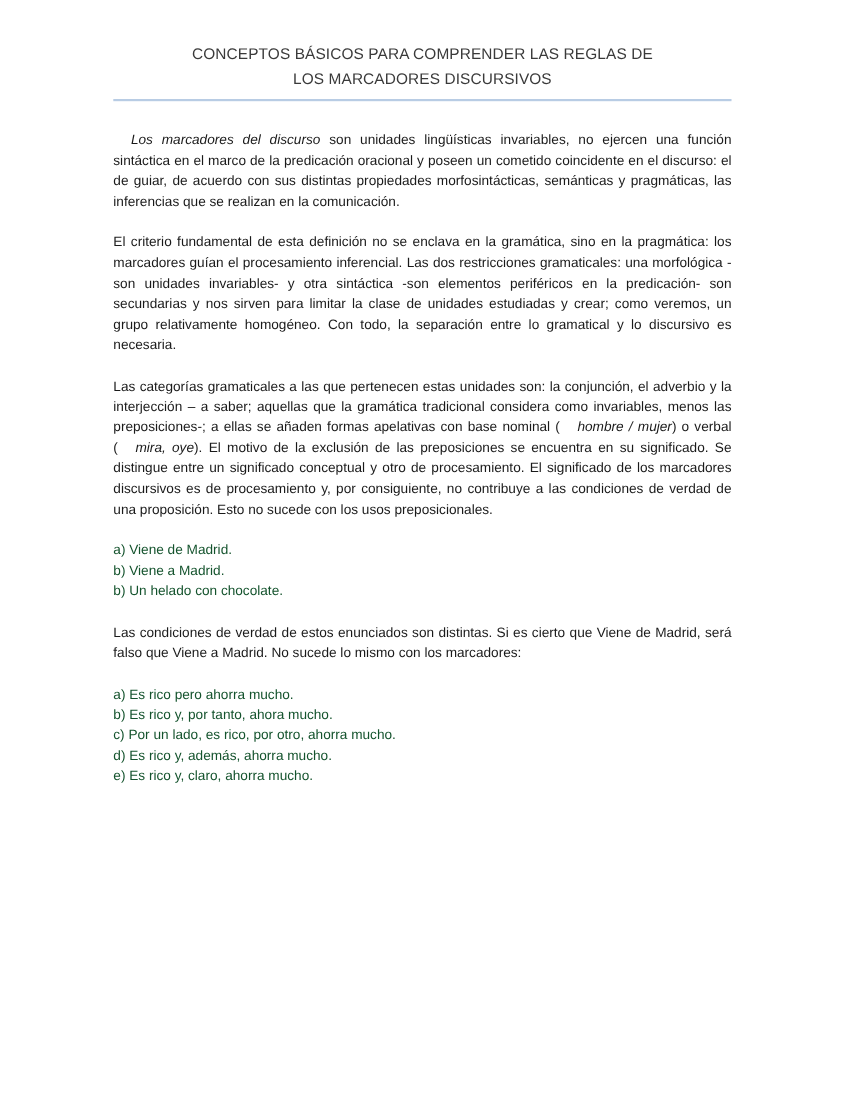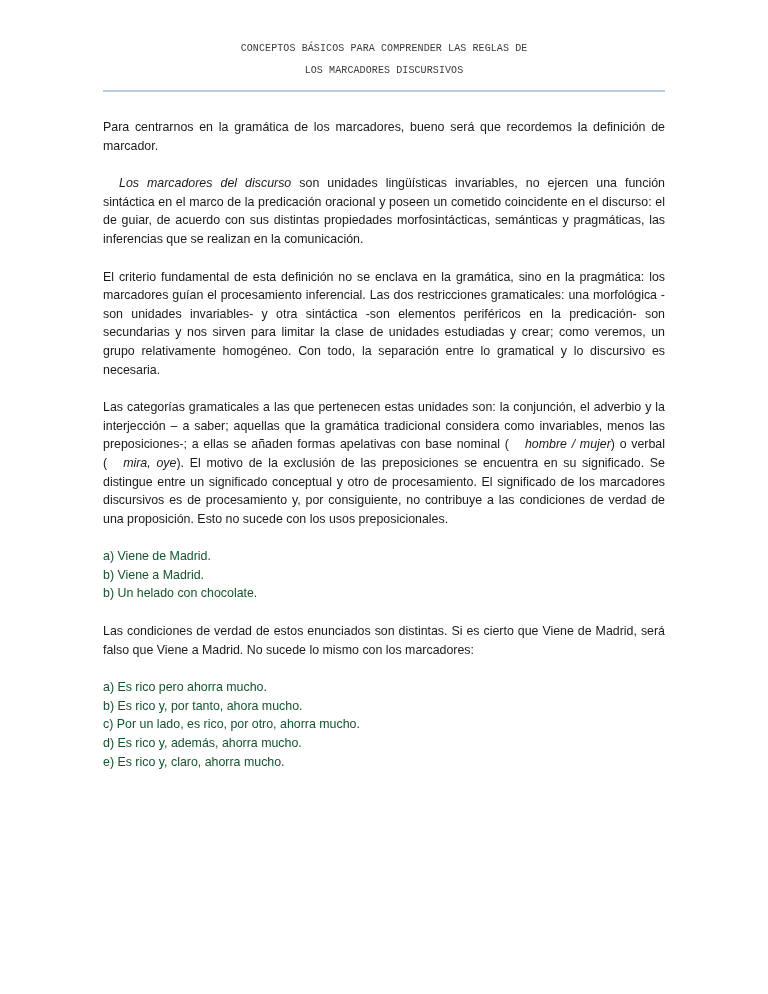--- a/index.html
+++ b/index.html
@@ -20,25 +20,24 @@
     height: 994px;
     background: #ffffff;
     box-sizing: border-box;
   }
   .doc-title {
     position: absolute;
     left: 103px;
     top: 38px;
     width: 562px;
     text-align: center;
-    font-size: 10px;
+    font-size: 14px;
     line-height: 22px;
     color: #3a3a3a;
     letter-spacing: 0.1px;
-    font-family: Liberation Mono, monospace;
   }
   .title-rule {
     position: absolute;
     left: 103px;
     top: 90px;
     width: 562px;
     height: 2px;
     background: #b8cce4;
     border: 0;
     margin: 0;
@@ -92,21 +91,20 @@
   <div class="doc-title">
     <div>CONCEPTOS BÁSICOS PARA COMPRENDER LAS REGLAS DE</div>
     <div>LOS MARCADORES DISCURSIVOS</div>
   </div>
 
   <hr class="title-rule">
 
   <div class="content">
 
 
-    <p class="body-par">Para centrarnos en la gramática de los marcadores, bueno será que recordemos la definición de marcador.</p>
 
     <p class="body-par"><span class="ital">Los marcadores del discurso</span><span> son unidades lingüísticas invariables, no ejercen una función sintáctica en el marco de la predicación oracional y poseen un cometido coincidente en el discurso: el de guiar, de acuerdo con sus distintas propiedades morfosintácticas, semánticas y pragmáticas, las inferencias que se realizan en la comunicación.</span></p>
 
     <p class="body-par">El criterio fundamental de esta definición no se enclava en la gramática, sino en la pragmática: los marcadores guían el procesamiento inferencial. Las dos restricciones gramaticales: una morfológica -son unidades invariables- y otra sintáctica -son elementos periféricos en la predicación- son secundarias y nos sirven para limitar la clase de unidades estudiadas y crear; como veremos, un grupo relativamente homogéneo. Con todo, la separación entre lo gramatical y lo discursivo es necesaria.</p>
 
     <p class="body-par"><span>Las categorías gramaticales a las que pertenecen estas unidades son: la conjunción, el adverbio y la interjección – a saber; aquellas que la gramática tradicional considera como invariables, menos las preposiciones-; a ellas se añaden formas apelativas con base nominal (</span><span class="ital">hombre / mujer</span><span>) o verbal (</span><span class="ital">mira, oye</span><span>). El motivo de la exclusión de las preposiciones se encuentra en su significado. Se distingue entre un significado conceptual y otro de procesamiento. El significado de los marcadores discursivos es de procesamiento y, por consiguiente, no contribuye a las condiciones de verdad de una proposición. Esto no sucede con los usos preposicionales.</span></p>
 
     <ul class="example-list">
       <li>a) Viene de Madrid.</li>
       <li>b) Viene a Madrid.</li>

